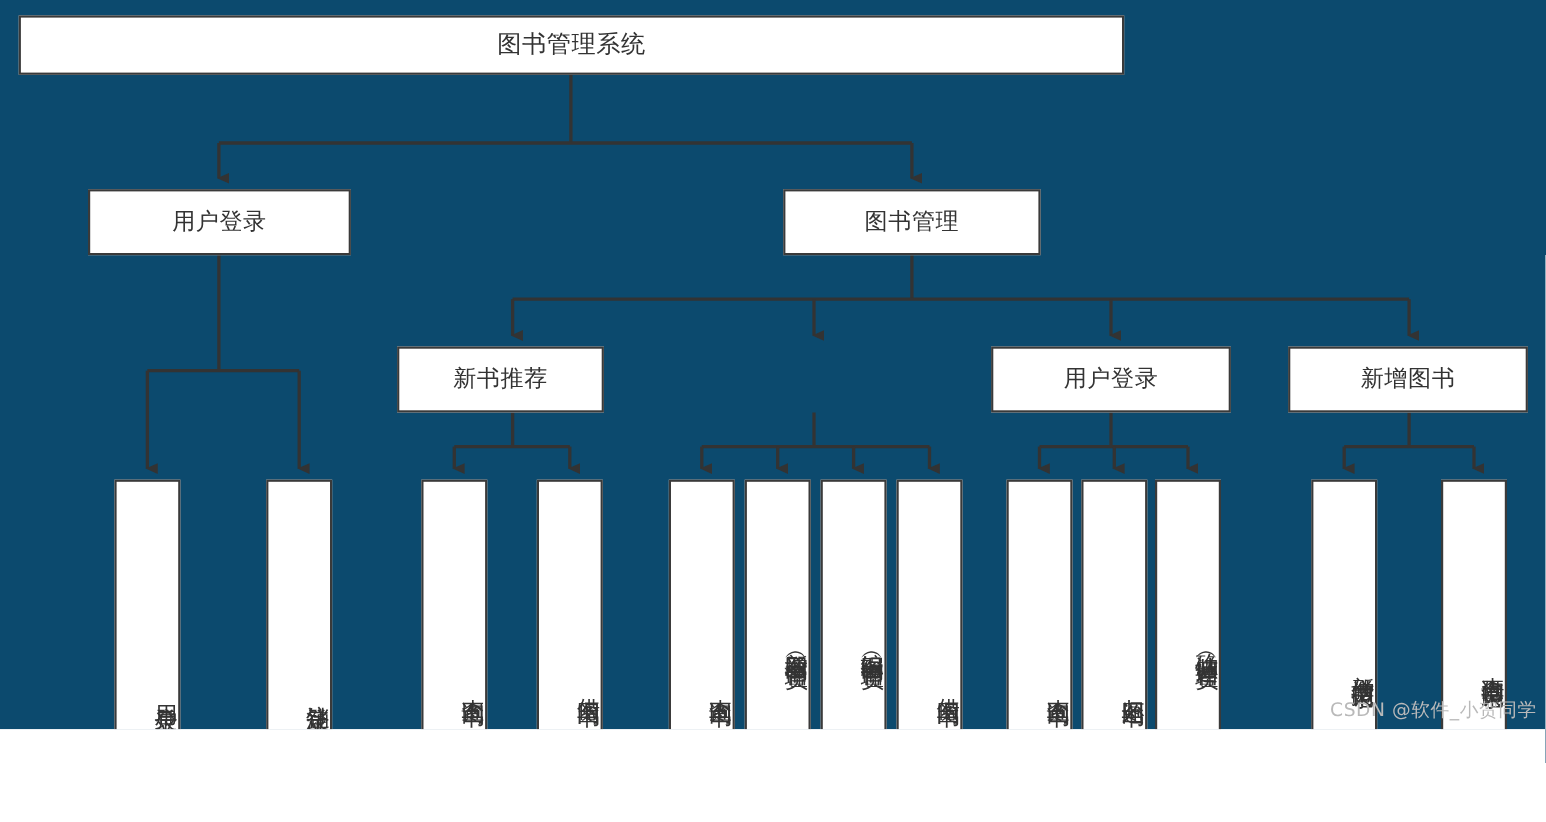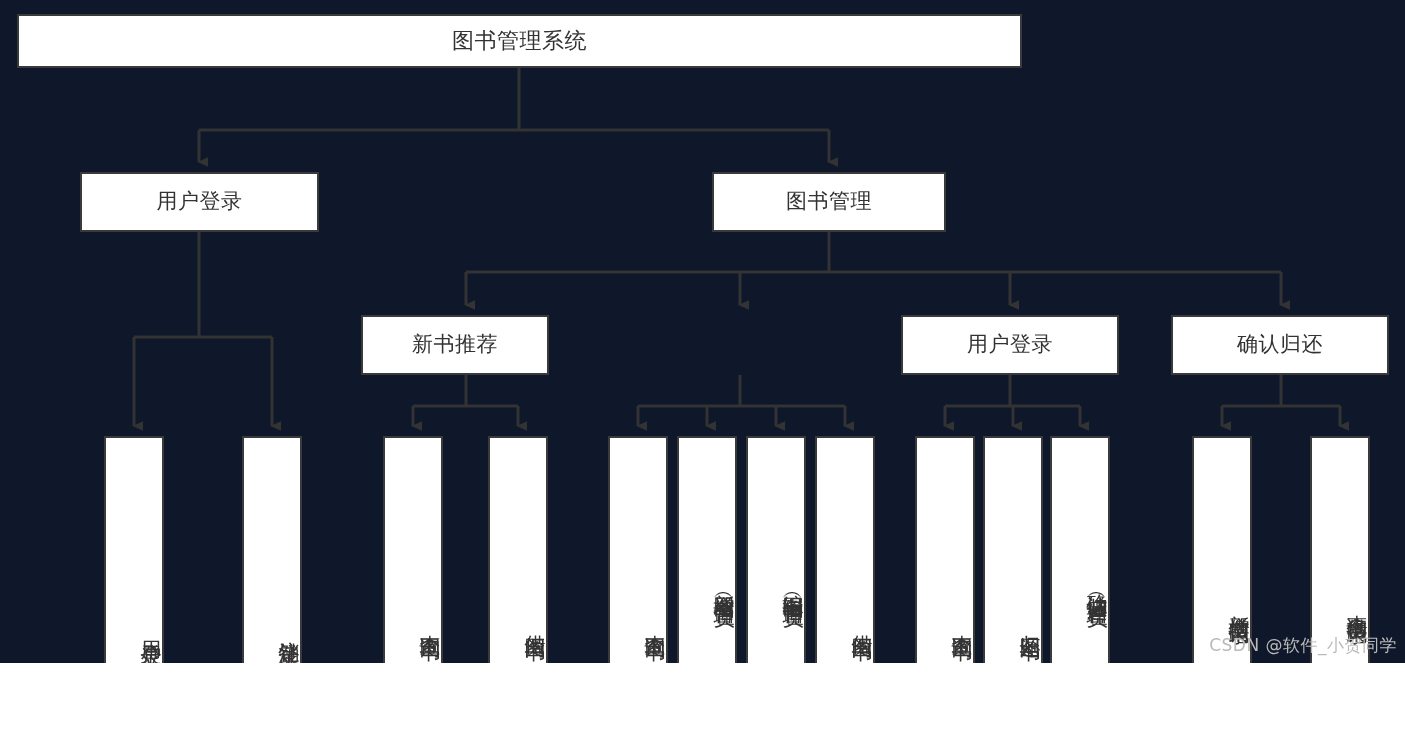--- a/index.html
+++ b/index.html
@@ -7,21 +7,21 @@
     padding: 0;
     background: #ffffff;
   }
   body {
     font-family: "DejaVu Sans", "Liberation Sans", sans-serif;
   }
   #canvas {
     position: relative;
     width: 1405px;
     height: 663px;
-    background: #0f172a;
+    background: #0c4a6e;
     overflow: hidden;
   }
   svg#wires {
     position: absolute;
     left: 0;
     top: 0;
     width: 1405px;
     height: 747px;
     pointer-events: none;
   }
@@ -134,21 +134,21 @@
     <span>新书推荐</span>
   </div>
 
   <div class="node h" style="left:712px; top:172px; width:234px; height:60px;">
     <span>图书管理</span>
   </div>
   <div class="node h" style="left:901px; top:315px; width:218px; height:60px;">
     <span>用户登录</span>
   </div>
   <div class="node h" style="left:1171px; top:315px; width:218px; height:60px;">
-    <span>确认归还</span>
+    <span>新增图书</span>
   </div>
 
   <div class="node v" style="left:104px; top:436px; width:60px; height:297px; padding-top:90px;">
     <span>用户登录</span>
   </div>
   <div class="node v" style="left:242px; top:436px; width:60px; height:297px; padding-top:90px;">
     <span>注销登录</span>
   </div>
 
   <div class="node v" style="left:383px; top:436px; width:60px; height:297px; padding-top:78px;">

